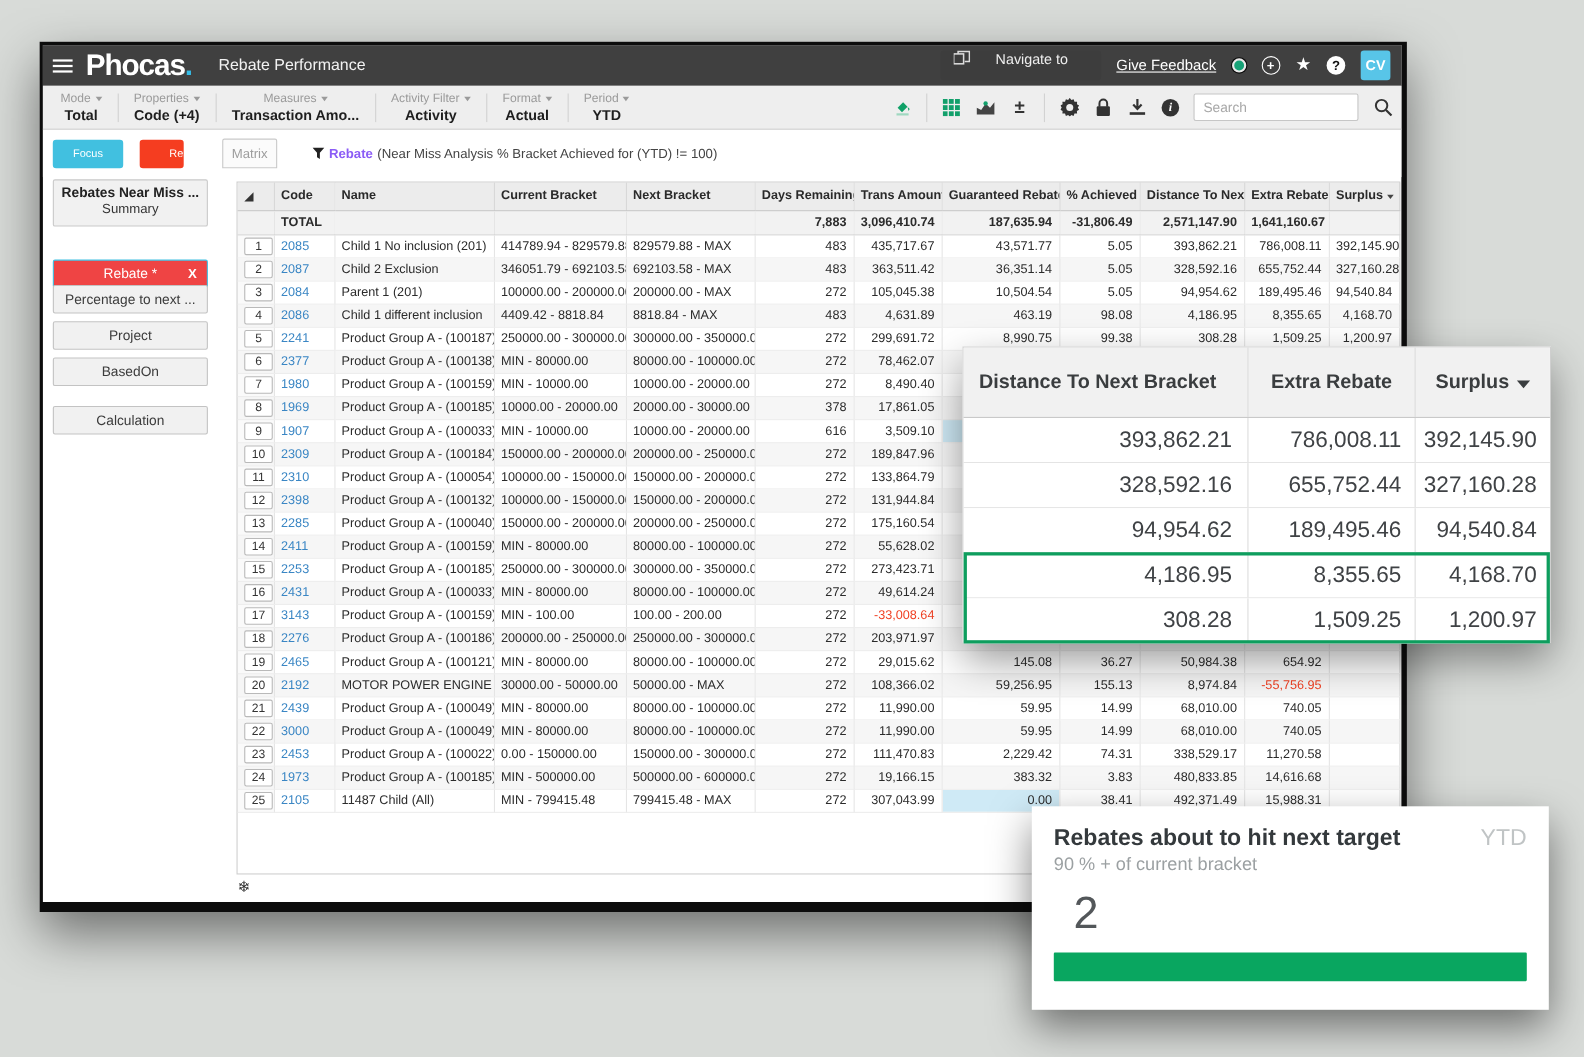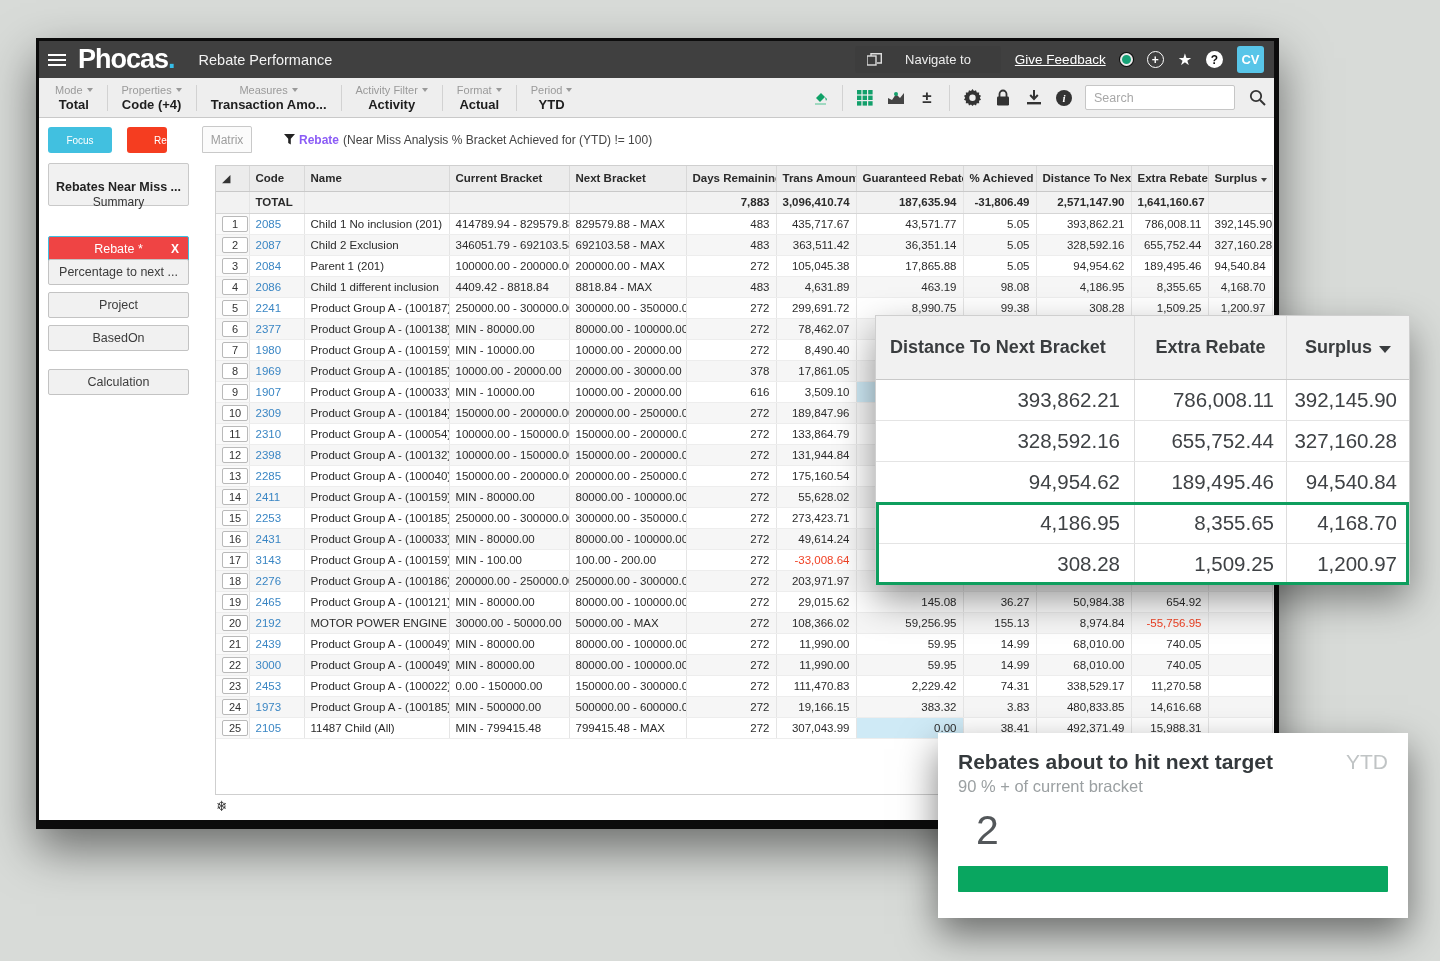--- a/index.html
+++ b/index.html
@@ -13,21 +13,21 @@
 
   
   .titlebar{ position:absolute; left:0; top:0; width:100%; height:37px; background:#404040;
     display:flex; align-items:center; padding:0 10px 0 9px; }
   .hamburger{ width:18px; display:flex; flex-direction:column; gap:3px; cursor:pointer; margin-right:12px;}
   .hamburger i{ display:block; height:2px; background:#fff; }
   .logo{ color:#fff; font-size:27px; font-weight:bold; letter-spacing:-1px; line-height:1;}
   .logo .dot{ color:#35bde8; }
   .win-title{ color:#f2f2f2; font-size:14.5px; margin-left:24px; }
   .tb-right{ margin-left:auto; display:flex; align-items:center; gap:14px; }
-  .nav-btn{ background:#3d3d3d; border-radius:3px; height:27px; display:flex; align-items:center;
+  .nav-btn{ background:#3d3d3d; border-radius:3px; height:27px; display:flex; align-items:flex-start;
     gap:23px; padding:0 30px 0 12px; color:#eee; font-size:13px; cursor:pointer;}
   .feedback{ color:#fff; font-size:13.5px; text-decoration:underline; cursor:pointer; }
   .status-dot{ width:13px; height:13px; border-radius:50%; background:#17a277; border:2px solid #e9e9e9; box-shadow:0 0 0 1px #0b0b0b;}
   .icon-white{ color:#fff; font-size:16px; cursor:pointer; line-height:1;}
   .circle-glyph{ width:17px; height:17px; border-radius:50%; display:flex; align-items:center; justify-content:center; font-size:12px; font-weight:bold; cursor:pointer;}
   .plus-circle{ border:1.5px solid #fff; color:#fff; }
   .help-circle{ background:#fff; color:#111; }
   .avatar{ width:27px; height:27px; border-radius:3px; background:#58c5e8; color:#fff;
     font-size:13px; font-weight:bold; display:flex; align-items:center; justify-content:center; cursor:pointer;}
 
@@ -56,21 +56,21 @@
   .btn-focus{ left:9px; top:9px; width:64px; background:#41c0e0; }
   .btn-reset{ left:88px; top:9px; width:40px; background:#f53d20;padding-left:40px; }
   .matrix-tab{ position:absolute; left:163px; top:8px; width:50px; height:27px; background:#fbfbfb;
     border:1px solid #c9c9c9; border-radius:2px 2px 0 0; color:#9d9d9d; font-size:12px;
     display:flex; align-items:center; justify-content:center; cursor:pointer;}
   .filter-text{ position:absolute; left:245px; top:0; height:43px; display:flex; align-items:center; gap:4px; font-size:12px; color:#444;}
   .filter-text b{ color:#8b5cf6; }
 
   
   .summary-box{ position:absolute; left:9px; top:122px; width:141px; height:43px; background:#f1f1f1;
-    border:1px solid #c9c9c9; border-radius:2px; text-align:center; padding-top:16px;}
+    border:1px solid #c9c9c9; border-radius:2px; text-align:center; padding-top:4px;}
   .summary-box .t1{ font-size:12.5px; font-weight:bold; color:#222; }
   .summary-box .t2{ font-size:12px; color:#333; margin-top:1px;}
   .sb-btn{ position:absolute; left:9px; width:141px; height:26px; background:#f1f1f1; border:1px solid #c3c3c3;
     border-radius:2px; font-size:12.5px; color:#3c3c3c; display:flex; align-items:center; justify-content:center; cursor:pointer;}
   .sb-btn.active{ background:#ef4444; border-color:#3fbfe1; color:#fff;margin-top:10px; }
   .sb-close{ position:absolute; right:9px; font-weight:bold; font-size:12px; cursor:pointer;}
   .sb-1{ top:185px; } .sb-2{ top:218px; } .sb-3{ top:251px; } .sb-4{ top:284px; } .sb-5{ top:328px; }
 
   
   .grid-wrap{ position:absolute; left:176px; top:124px; width:1058px; height:630px;
@@ -363,21 +363,21 @@
             <td class="num">327,160.28</td>
           </tr>
           <tr>
             <td class="c-rownum"><span class="rownum-box">3</span></td>
             <td class="code-link">2084</td>
             <td>Parent 1 (201)</td>
             <td>100000.00 - 200000.00</td>
             <td>200000.00 - MAX</td>
             <td class="num">272</td>
             <td class="num">105,045.38</td>
-            <td class="num">17,865.88</td>
+            <td class="num">10,504.54</td>
             <td class="num">5.05</td>
             <td class="num">94,954.62</td>
             <td class="num">189,495.46</td>
             <td class="num">94,540.84</td>
           </tr>
           <tr class="alt">
             <td class="c-rownum"><span class="rownum-box">4</span></td>
             <td class="code-link">2086</td>
             <td>Child 1 different inclusion</td>
             <td>4409.42 - 8818.84</td>

